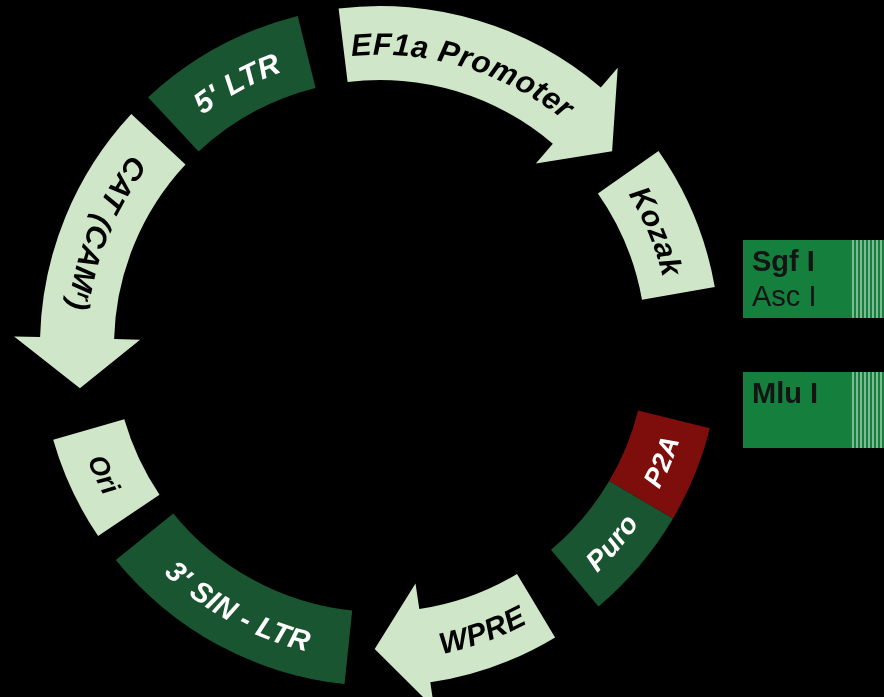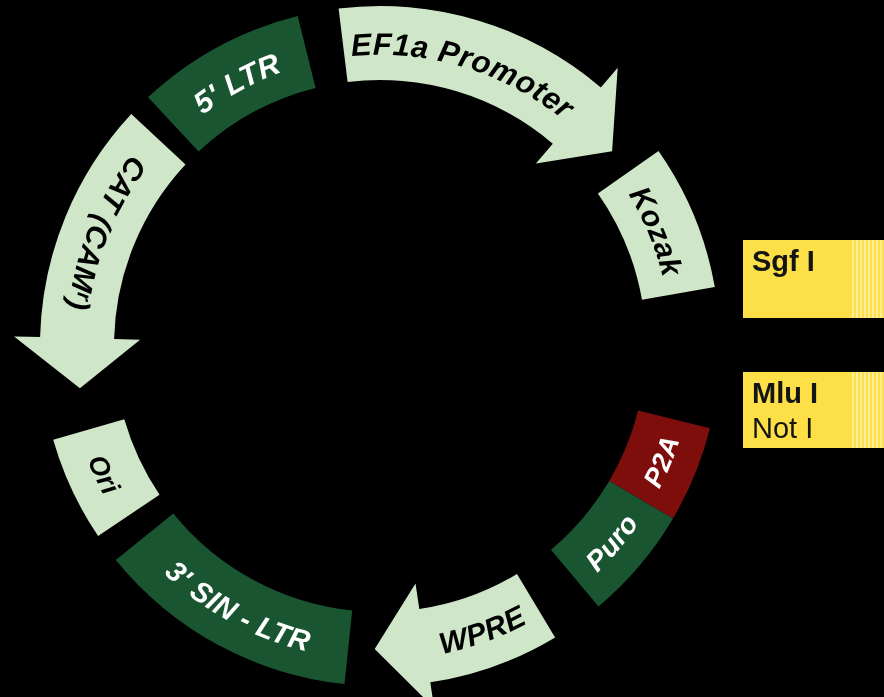--- a/index.html
+++ b/index.html
@@ -8,21 +8,21 @@
     background:#000; overflow:hidden;
     font-family:"Liberation Sans","DejaVu Sans",sans-serif;
   }
   .stage svg { position:absolute; left:0; top:0; }
   .arc-label {
     font-family:"Liberation Sans","DejaVu Sans",sans-serif;
     font-weight:700; font-style:italic; letter-spacing:0.5px;
   }
   .site-box {
     position:absolute; box-sizing:border-box;
-    background:#fde047; color:#141414;
+    background:#15803d; color:#141414;
     padding:4px 0 0 9px;
     font-size:29px; line-height:35px;
   }
   .site-box::after {               
     content:""; position:absolute; right:0; top:0; bottom:0; width:34px;
     background:repeating-linear-gradient(to right,
       rgba(255,255,255,0) 0 2px, rgba(255,255,255,0.45) 2px 4px);
   }
   .site-box .l1 { font-weight:700; }
   .box-sgf { left:743px; top:240px; width:141px; height:78px; }
@@ -60,20 +60,20 @@
       <path d="M 344.5 684.1 A 340 340 0 0 1 115.8 560.0 L 173.3 513.4 A 266 266 0 0 0 352.2 610.5 Z" fill="#1a5531"></path>
       <text class="arc-label" font-size="29" fill="#ffffff"><textPath href="#tp6" xlink:href="#tp6" startOffset="50%" text-anchor="middle">3' SIN - LTR</textPath></text>
       <path d="M 98.1 536.1 A 340 340 0 0 1 53.2 439.7 L 124.3 419.3 A 266 266 0 0 0 159.5 494.7 Z" fill="#cfe7c8"></path>
       <text class="arc-label" font-size="27" fill="#000000"><textPath href="#tp7" xlink:href="#tp7" startOffset="50%" text-anchor="middle">Ori</textPath></text>
       <path d="M 131.3 114.1 A 340 340 0 0 0 40.1 337.1 L 14.1 336.4 L 79.9 388.2 L 140.1 339.7 L 114.1 339.0 A 266 266 0 0 1 185.5 164.6 Z" fill="#cfe7c8"></path>
       <text class="arc-label" font-size="30" fill="#000000"><textPath href="#tp8" xlink:href="#tp8" startOffset="50%" text-anchor="middle">CAT (CAMʳ)</textPath></text>
     </svg>
 
   <div class="site-box box-sgf">
     <div class="l1">Sgf I</div>
+    <div class="l2">Asc I</div>
   </div>
 
   <div class="site-box box-mlu">
     <div class="l1">Mlu I</div>
-    <div class="l2">Not I</div>
   </div>
 
 </div>
 
 </body></html>

